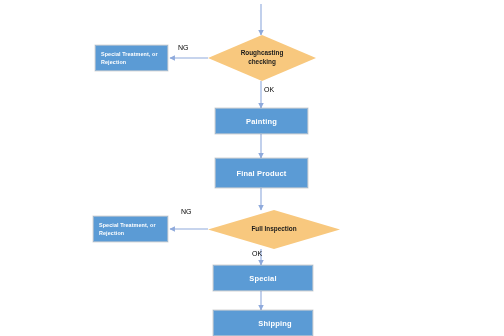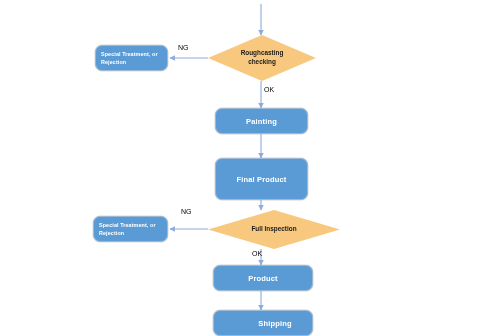--- a/index.html
+++ b/index.html
@@ -17,21 +17,20 @@
   #canvas {
     position: absolute;
     left: 0;
     top: 0;
     width: 504px;
     height: 336px;
   }
   .node {
     position: absolute;
     box-sizing: border-box;
-    border-radius: 7px;
   }
   .process {
     background: #5B9BD5;
     border: 1px solid #9DB9D3;
     box-shadow: 0 0 0 0.5px rgba(130,130,130,0.35);
     color: #ffffff;
     font-weight: bold;
     display: flex;
     align-items: center;
     justify-content: center;
@@ -128,21 +127,21 @@
 </div>
 
 <div class="edge-label" style="left:178px; top:44px;">NG</div>
 
 <div class="edge-label" style="left:264px; top:86px;">OK</div>
 
 <div class="node process" style="left:215px; top:108px; width:93px; height:26px;">
   <span>Painting</span>
 </div>
 
-<div class="node process" style="left:215px; top:158px; width:93px; height:42px;text-align:center;">
+<div class="node process" style="left:215px; top:158px; width:93px; height:30px;text-align:center;">
   <span>Final Product</span>
 </div>
 
 <div class="decision-wrap" style="left:208px; top:210px; width:132px; height:39px;">
   <svg width="132" height="39" viewBox="0 0 132 39">
     <polygon points="66,0 132,19.5 66,39 0,19.5" fill="#F8C87E"></polygon>
   </svg>
   <div class="decision-label">
     <span>Full Inspection</span>
   </div>
@@ -153,18 +152,18 @@
     <div>Special Treatment, or</div>
     <div>Rejection</div>
   </div>
 </div>
 
 <div class="edge-label" style="left:181px; top:208px;">NG</div>
 
 <div class="edge-label" style="left:252px; top:250px;">OK</div>
 
 <div class="node process" style="left:213px; top:265px; width:100px; height:26px;">
-  <span>Product</span>
+  <span>Special</span>
 </div>
 
 <div class="node process" style="left:213px; top:310px; width:100px; height:26px;padding-left:24px;">
   <span>Shipping</span>
 </div>
 
 </body></html>

